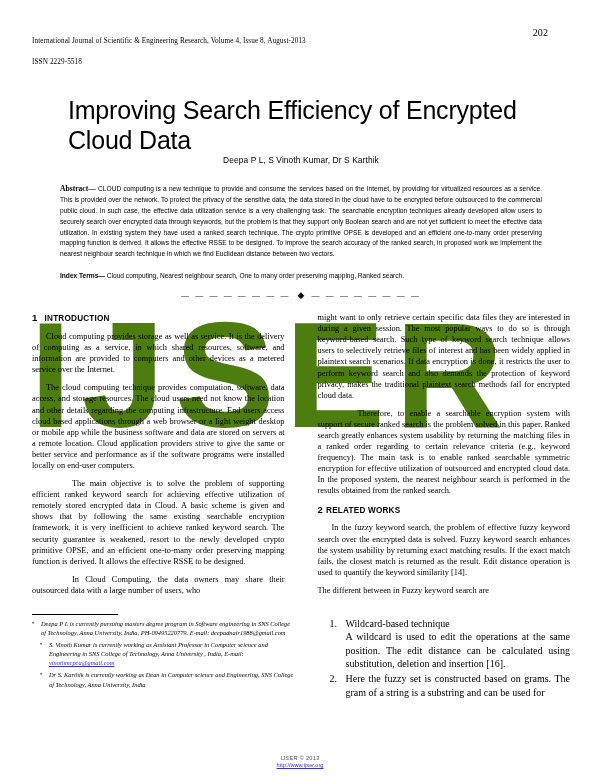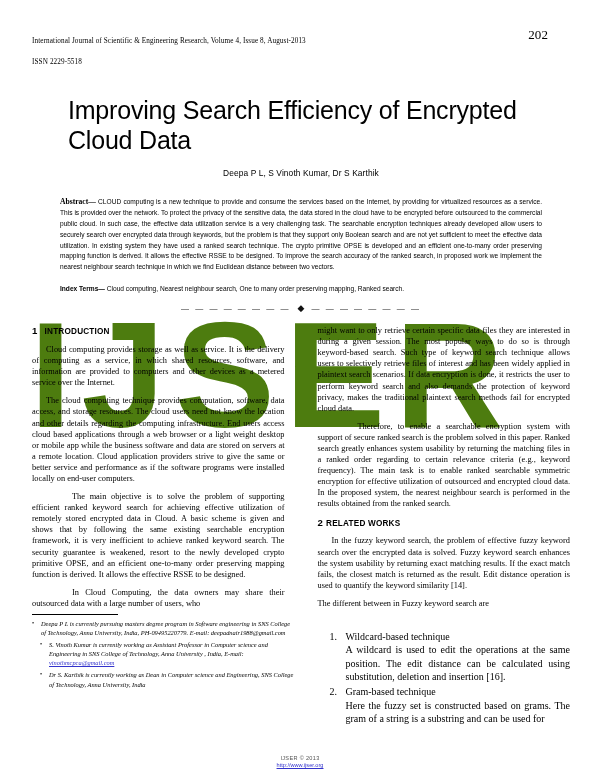--- a/index.html
+++ b/index.html
@@ -47,37 +47,36 @@
   .runhead {
     font-family: "Liberation Serif", serif;
     font-size: 7.2px;
     line-height: 1.45;
     display: flex;
     justify-content: space-between;
     align-items: flex-start;
     letter-spacing: 0.1px;
   }
   .runhead-left { white-space: pre-line; }
-  .runhead-page { font-size: 13px; padding-right: 22px; }
+  .runhead-page { font-size: 10px; padding-right: 22px; }
 
   
   .title {
     font-family: "Liberation Sans", sans-serif;
     font-size: 25px;
     font-weight: normal;
     text-align: left;
     line-height: 1.18;
     margin: 18px 36px 0 36px;
     letter-spacing: -0.2px;
   }
   .authors {
     font-family: "Liberation Sans", sans-serif;
     font-size: 8.4px;
     text-align: center;
-    margin-top: 13px;
     letter-spacing: 0.1px;
   }
 
   
   .abstract {
     margin: 18px 28px 0 28px;
     font-family: "Liberation Sans", sans-serif;
     font-size: 6.6px;
     line-height: 1.62;
     text-align: justify;
@@ -271,21 +270,20 @@
         </h2>
         <p class="body">In the fuzzy keyword search, the problem of effective fuzzy keyword search over the encrypted data is solved. Fuzzy keyword search enhances the system usability by returning exact matching results. If the exact match fails, the closest match is returned as the result. Edit distance operation is used to quantify the keyword similarity [14].</p>
         <p class="body noindent">The different between in Fuzzy keyword search are</p>
 
         <ol class="modules">
           <li>
             <span class="item-title">Wildcard-based technique</span>
             <span>A wildcard is used to edit the operations at the same position. The edit distance can be calculated using substitution, deletion and insertion [16].</span>
           </li>
           <li>
-            <span class="item-title">Gram-based technique</span>
             <span>Here the fuzzy set is constructed based on grams. The gram of a string is a substring and can be used for</span>
           </li>
         </ol>
       </div>
 
     </div>
   </div>
 
   <div class="footnotes">
     <div class="fn-rule"></div>

